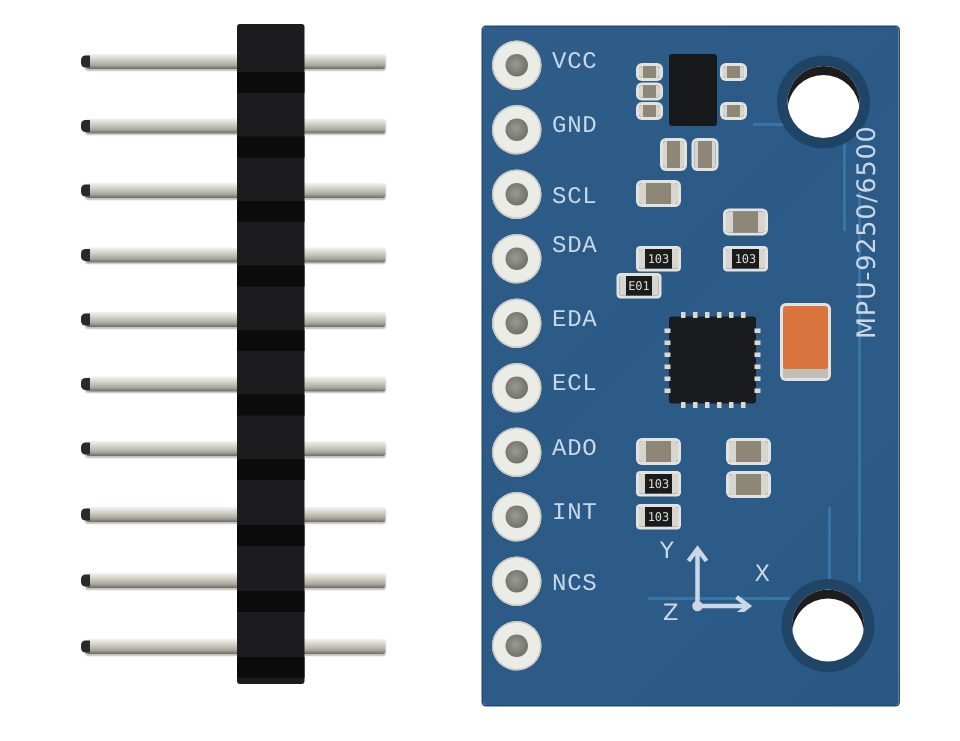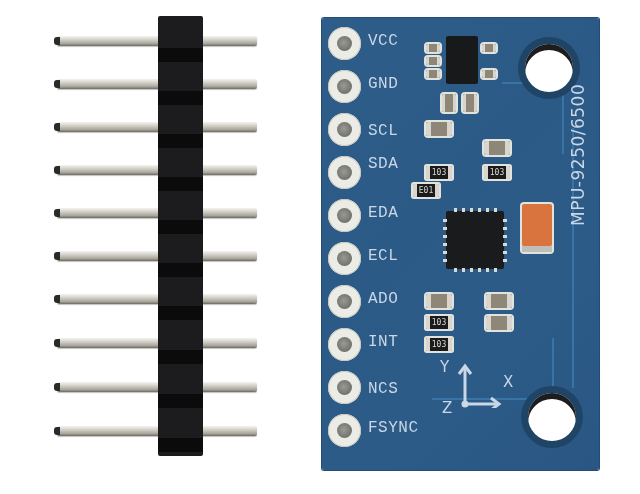--- a/index.html
+++ b/index.html
@@ -90,21 +90,20 @@
     <div class="lbl" style="top:186px">EDA</div>
     <div class="pad" style="top:224px"></div>
     <div class="lbl" style="top:229px">ECL</div>
     <div class="pad" style="top:267px"></div>
     <div class="lbl" style="top:272px">ADO</div>
     <div class="pad" style="top:310px"></div>
     <div class="lbl" style="top:315px">INT</div>
     <div class="pad" style="top:353px"></div>
     <div class="lbl" style="top:362px">NCS</div>
     <div class="pad" style="top:396px"></div>
-    <div class="lbl" style="top:401px">FSYNC</div>
 
     <div class="hole" style="left:196px;top:19px"></div>
     <div class="hole" style="left:199px;top:368px"></div>
 
     <div class="chip" style="left:124px;top:18px;width:32px;height:48px;"></div>
     <div class="cap" style="left:104px;top:26px;width:14px;height:8px;"></div>
     <div class="cap" style="left:104px;top:39px;width:14px;height:8px;"></div>
     <div class="cap" style="left:104px;top:52px;width:14px;height:8px;"></div>
     <div class="cap" style="left:160px;top:26px;width:14px;height:8px;"></div>
     <div class="cap" style="left:160px;top:52px;width:14px;height:8px;"></div>

